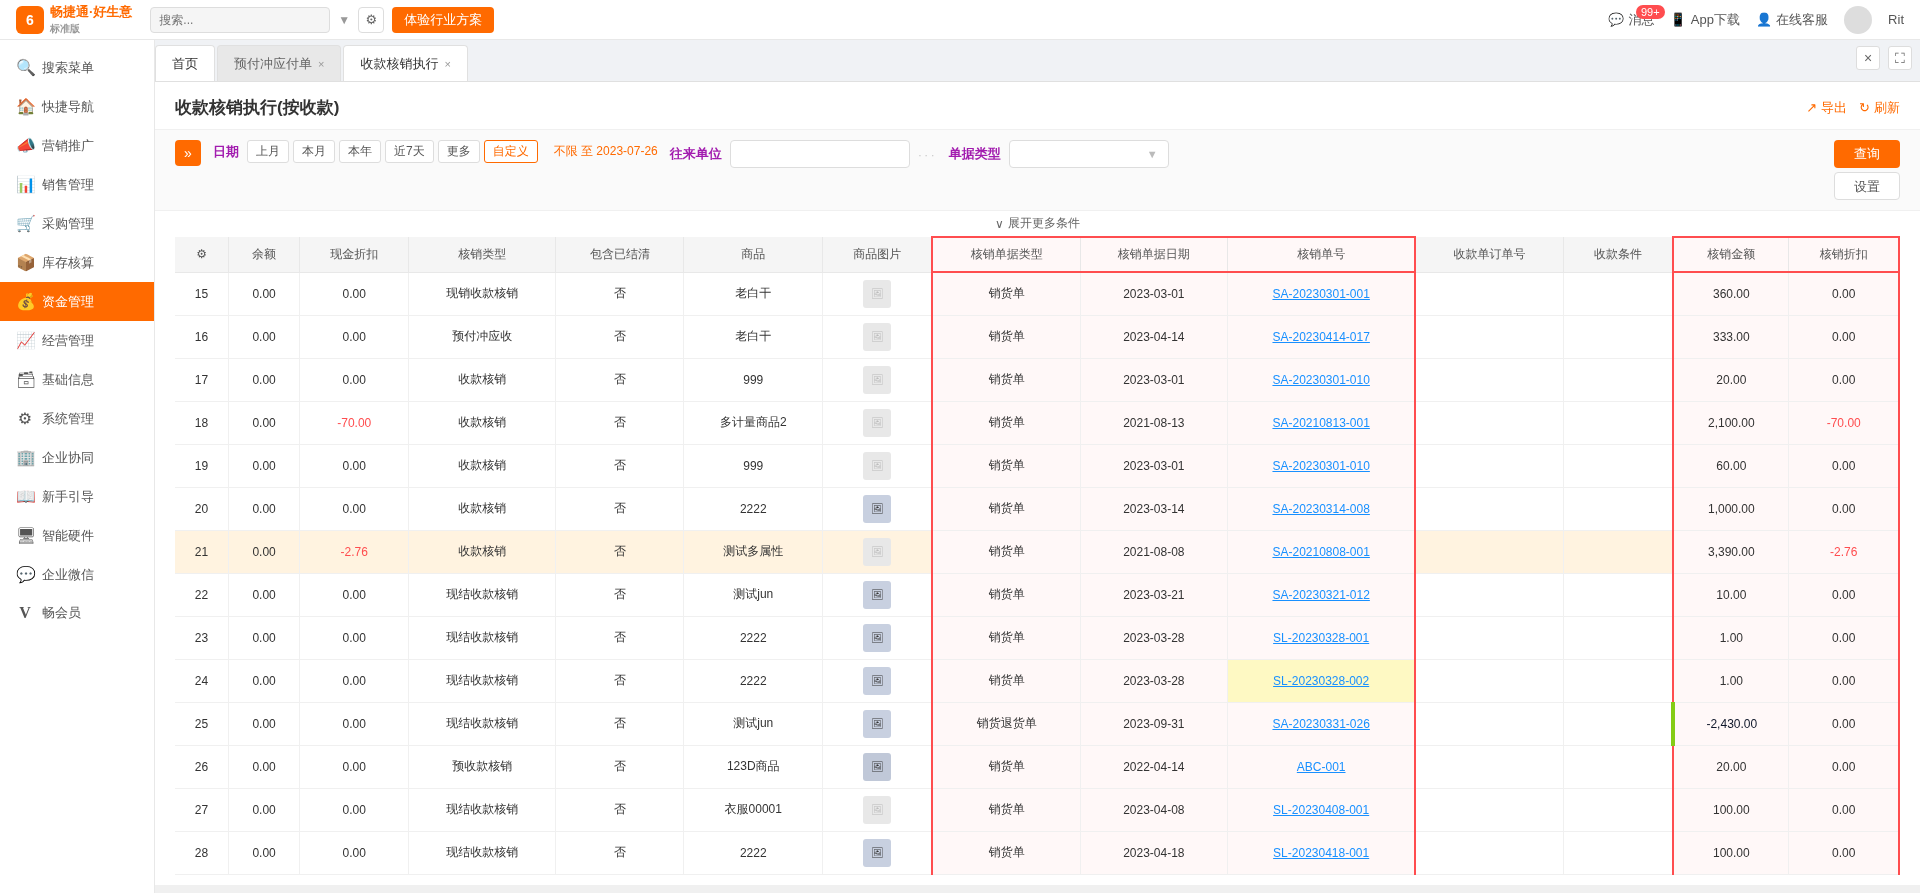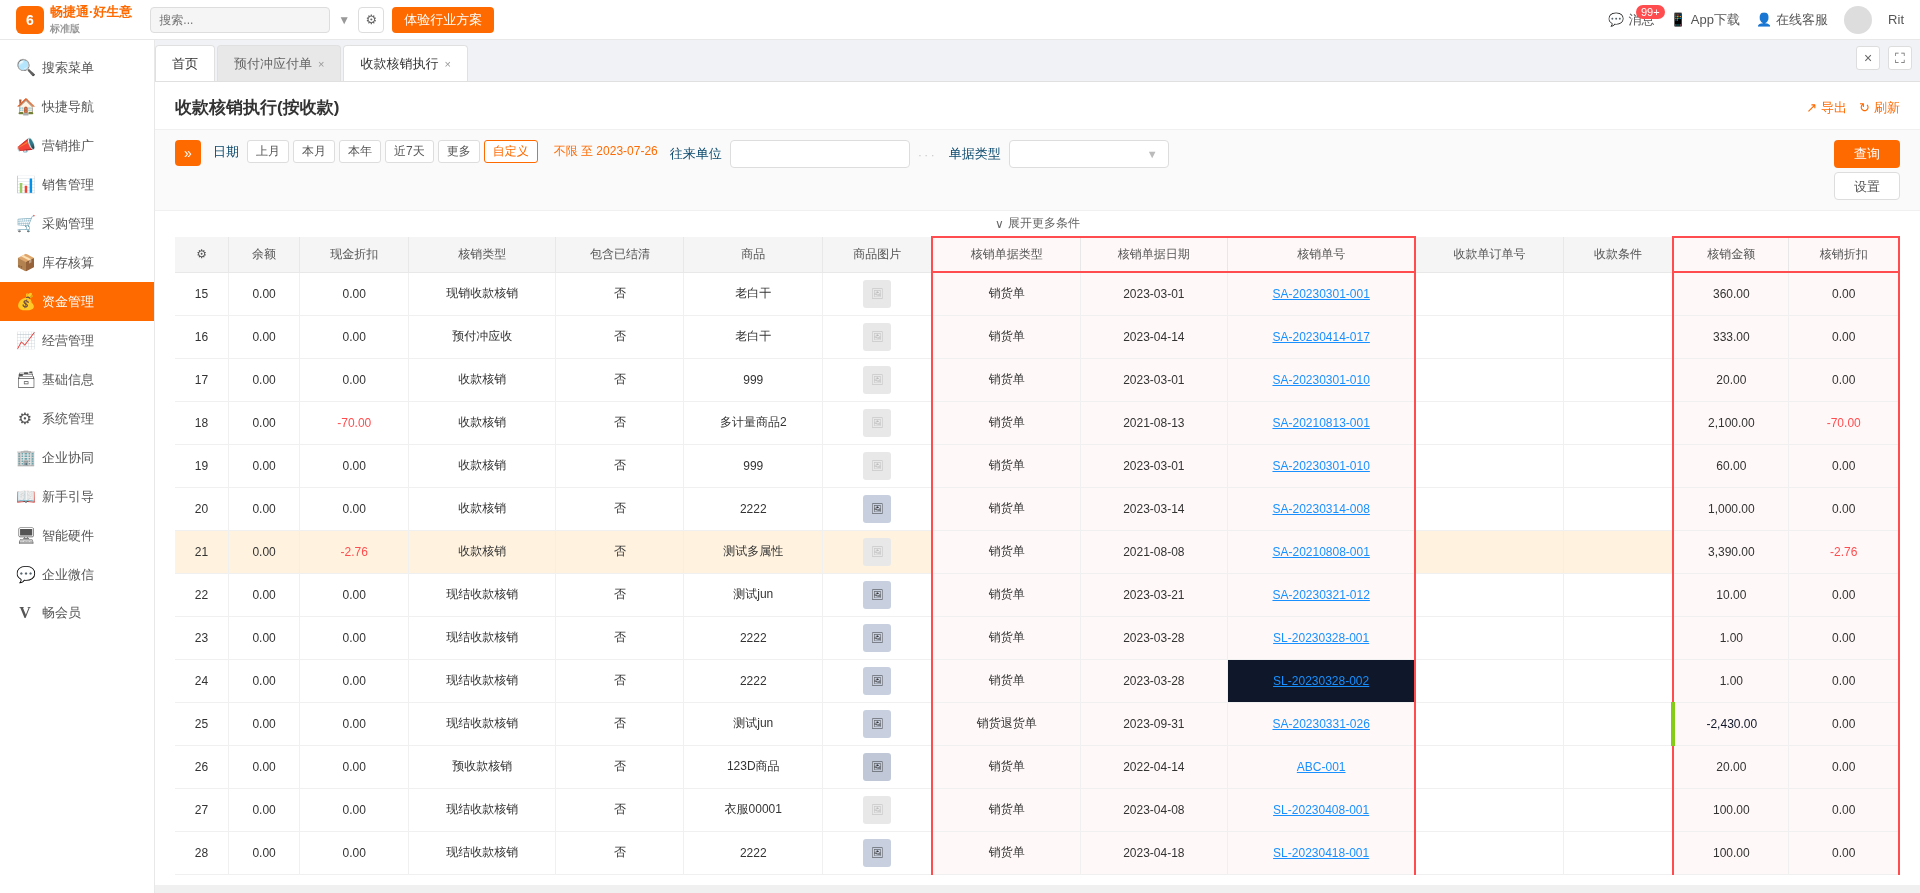--- a/index.html
+++ b/index.html
@@ -46,21 +46,21 @@
     .page-content { flex: 1; background: #fff; margin: 0; overflow: hidden; display: flex; flex-direction: column; }
     .page-header { padding: 14px 20px 10px; display: flex; justify-content: space-between; border-bottom: 1px solid #f0f0f0; }
     .page-title { font-size: 17px; font-weight: bold; color: #333; }
     .page-header-actions { display: flex; gap: 12px; align-items: center; }
     .action-btn { display: flex; align-items: center; gap: 4px; cursor: pointer; color: #ff6a00; font-size: 13px; }
 
     
     .filter-bar { padding: 10px 20px; background: #fafafa; border-bottom: 1px solid #f0f0f0; display: flex; align-items: flex-start; gap: 12px; flex-wrap: wrap; }
     .filter-toggle-btn { width: 26px; height: 26px; background: #ff6a00; color: #fff; border: none; border-radius: 4px; cursor: pointer; display: flex; align-items: center; justify-content: center; font-size: 14px; flex-shrink: 0; }
     .filter-section { display: flex; align-items: center; gap: 8px; flex-wrap: wrap; }
-    .filter-label { color: #0c4a6e; font-size: 13px; white-space: nowrap; }
+    .filter-label { color: #a21caf; font-size: 13px; white-space: nowrap; font-weight: bold; }
     .filter-time-btns { display: flex; gap: 4px; }
     .time-btn { padding: 2px 8px; border: 1px solid #ddd; border-radius: 3px; background: #fff; cursor: pointer; font-size: 12px; color: #555; }
     .time-btn.custom { background: #fff; color: #ff6a00; border-color: #ff6a00; font-size: 12px; padding: 2px 8px; }
     .filter-date-range { color: #ff6a00; font-size: 12px; }
     .filter-input-box { display: flex; align-items: center; gap: 4px; border: 1px solid #ddd; border-radius: 4px; padding: 3px 10px; background: #fff; min-width: 180px; height: 28px; }
     .filter-input-placeholder { color: #bbb; font-size: 13px; }
     .filter-dots { color: #ccc; letter-spacing: 2px; }
     .filter-select { display: flex; align-items: center; gap: 4px; border: 1px solid #ddd; border-radius: 4px; padding: 3px 10px; background: #fff; min-width: 160px; height: 28px; cursor: pointer; }
     .filter-select-text { color: #bbb; font-size: 13px; flex: 1; }
     .filter-select-arrow { color: #bbb; font-size: 11px; }
@@ -439,21 +439,21 @@
               <tr>
     <td>24</td>
     <td>0.00</td>
     <td style="">0.00</td>
     <td>现结收款核销</td>
     <td>否</td>
     <td>2222</td>
     <td><div class="img-thumb" style="background:#c8d0e0;">🖼</div></td>
     <td style="border-left:2px solid #ff4d4f;background:#fff8f8;">销货单</td>
     <td style="background:#fff8f8;">2023-03-28</td>
-    <td style="border-right:2px solid #ff4d4f;background:#0f172a;"><span class="link-text">SL-20230328-002</span></td>
+    <td style="border-right:2px solid #ff4d4f;background:#fef9c3;"><span class="link-text">SL-20230328-002</span></td>
     <td></td>
     <td></td>
     <td style="border-left:2px solid #ff4d4f;background:#fff8f8;">1.00</td>
     <td style="border-right:2px solid #ff4d4f;background:#fff8f8;">0.00</td>
   </tr>
               <tr>
     <td>25</td>
     <td>0.00</td>
     <td style="">0.00</td>
     <td>现结收款核销</td>

